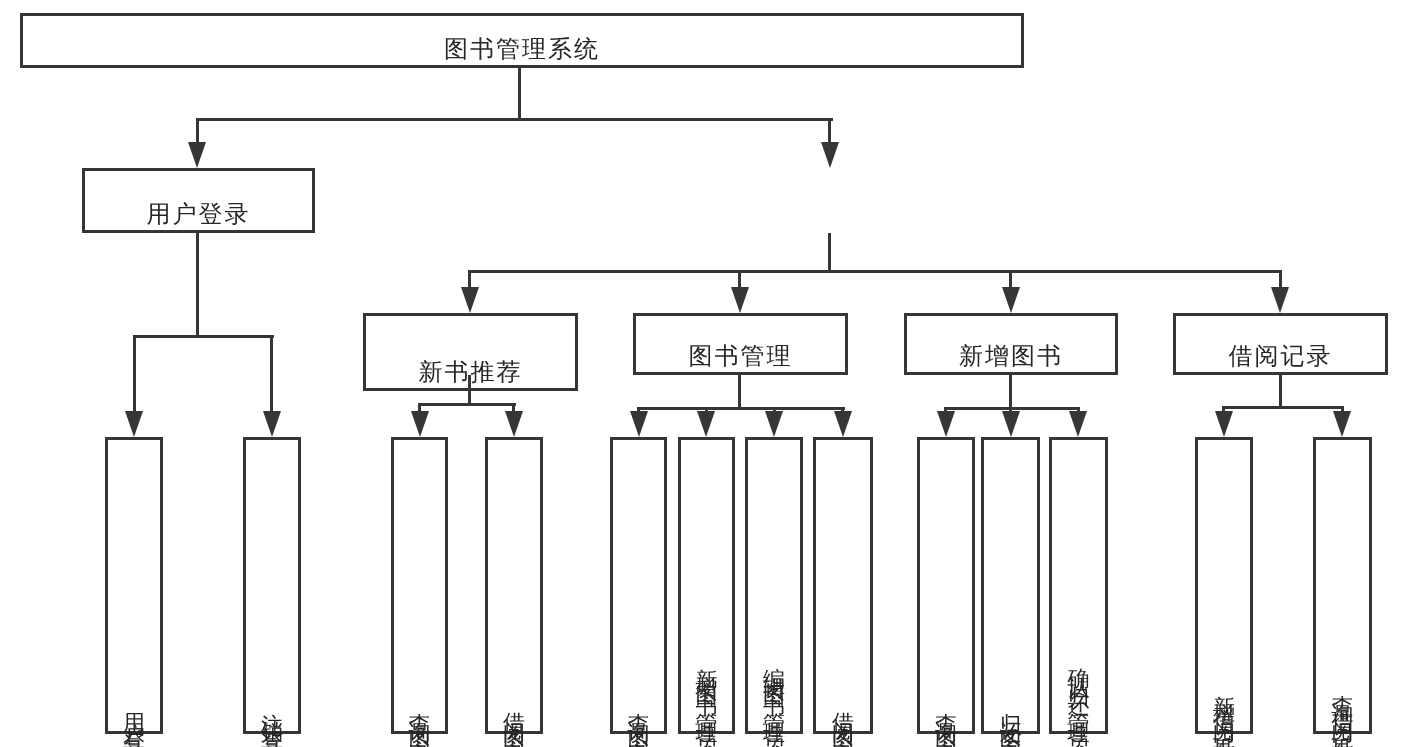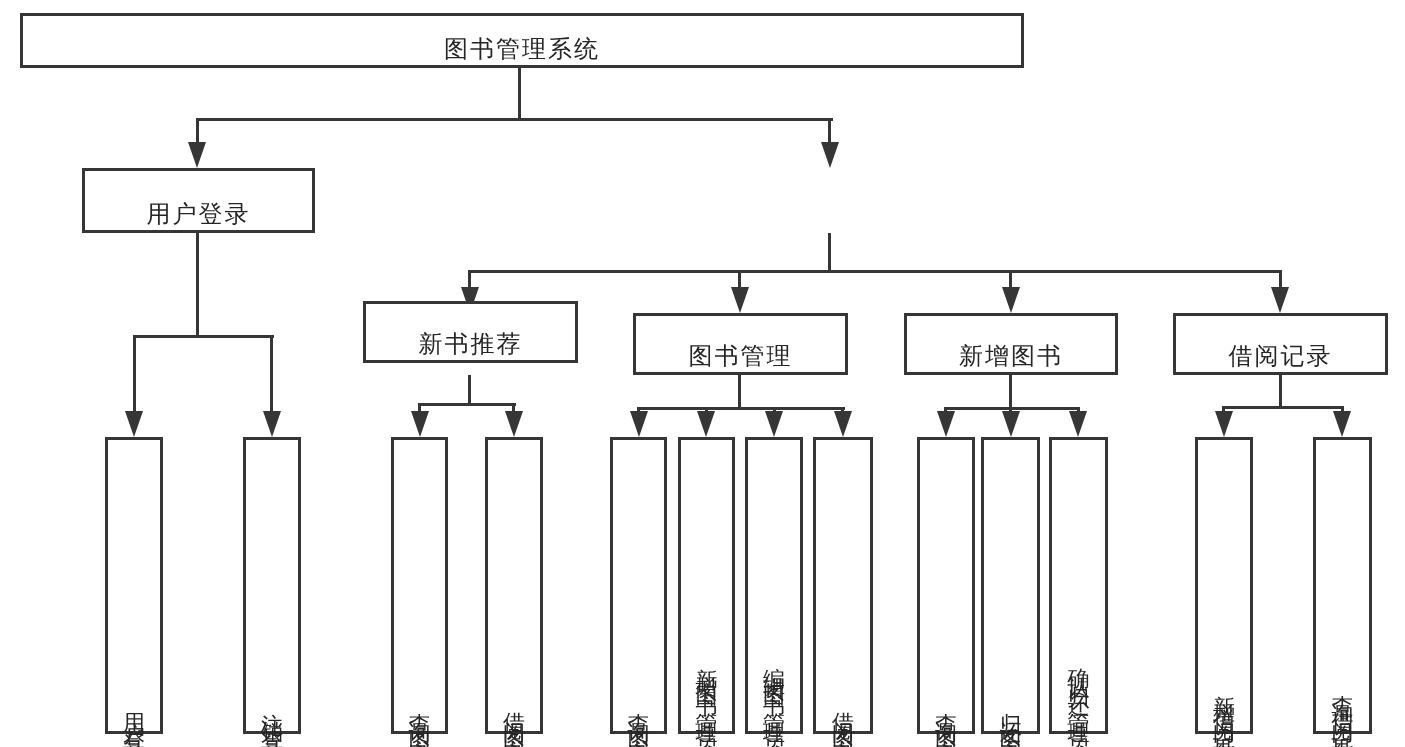--- a/index.html
+++ b/index.html
@@ -65,21 +65,21 @@
   <div class="hline" style="left:468px;top:270px;width:814px;"></div>
   <div class="vline" style="left:468px;top:270px;height:20px;"></div>
   <div class="arrow" style="left:461px;top:287px;"></div>
   <div class="vline" style="left:738px;top:270px;height:20px;"></div>
   <div class="arrow" style="left:731px;top:287px;"></div>
   <div class="vline" style="left:1009px;top:270px;height:20px;"></div>
   <div class="arrow" style="left:1002px;top:287px;"></div>
   <div class="vline" style="left:1279px;top:270px;height:20px;"></div>
   <div class="arrow" style="left:1271px;top:287px;"></div>
 
-  <div class="box" style="left:363px;top:301px;width:215px;height:62px;">
+  <div class="box" style="left:363px;top:313px;width:215px;height:78px;">
     <span class="lbl">新书推荐</span>
   </div>
   <div class="box" style="left:633px;top:313px;width:215px;height:62px;">
     <span class="lbl">图书管理</span>
   </div>
   <div class="box" style="left:904px;top:313px;width:214px;height:62px;">
     <span class="lbl">新增图书</span>
   </div>
   <div class="box" style="left:1173px;top:313px;width:215px;height:62px;">
     <span class="lbl">借阅记录</span>

